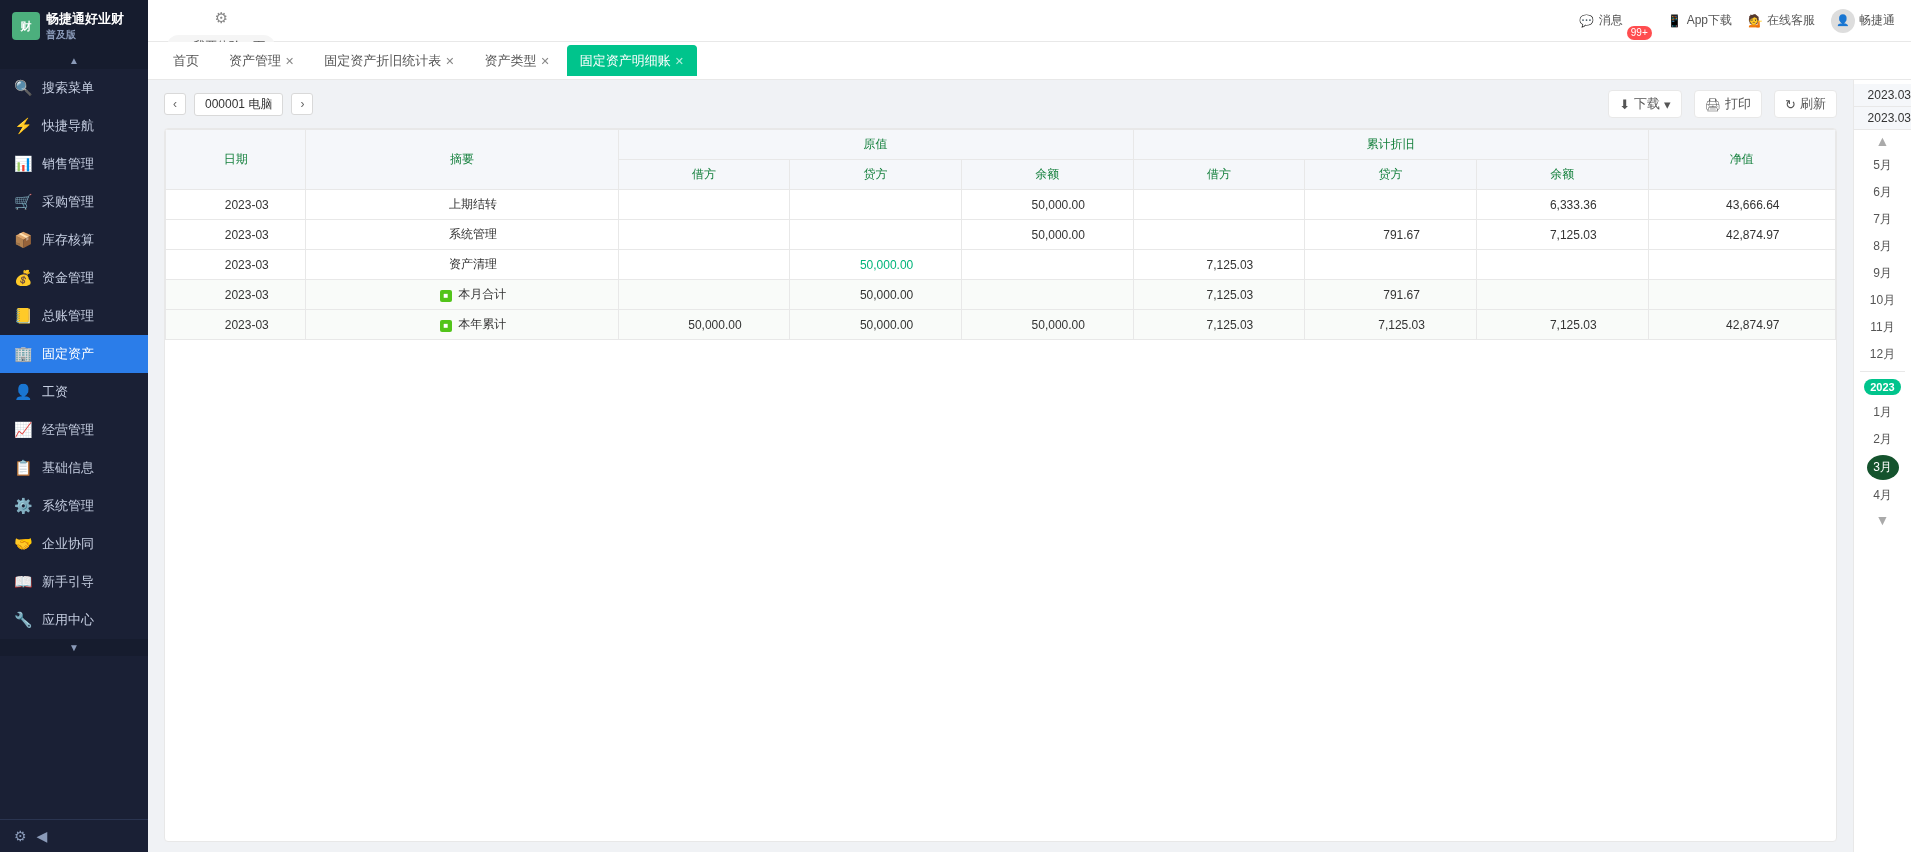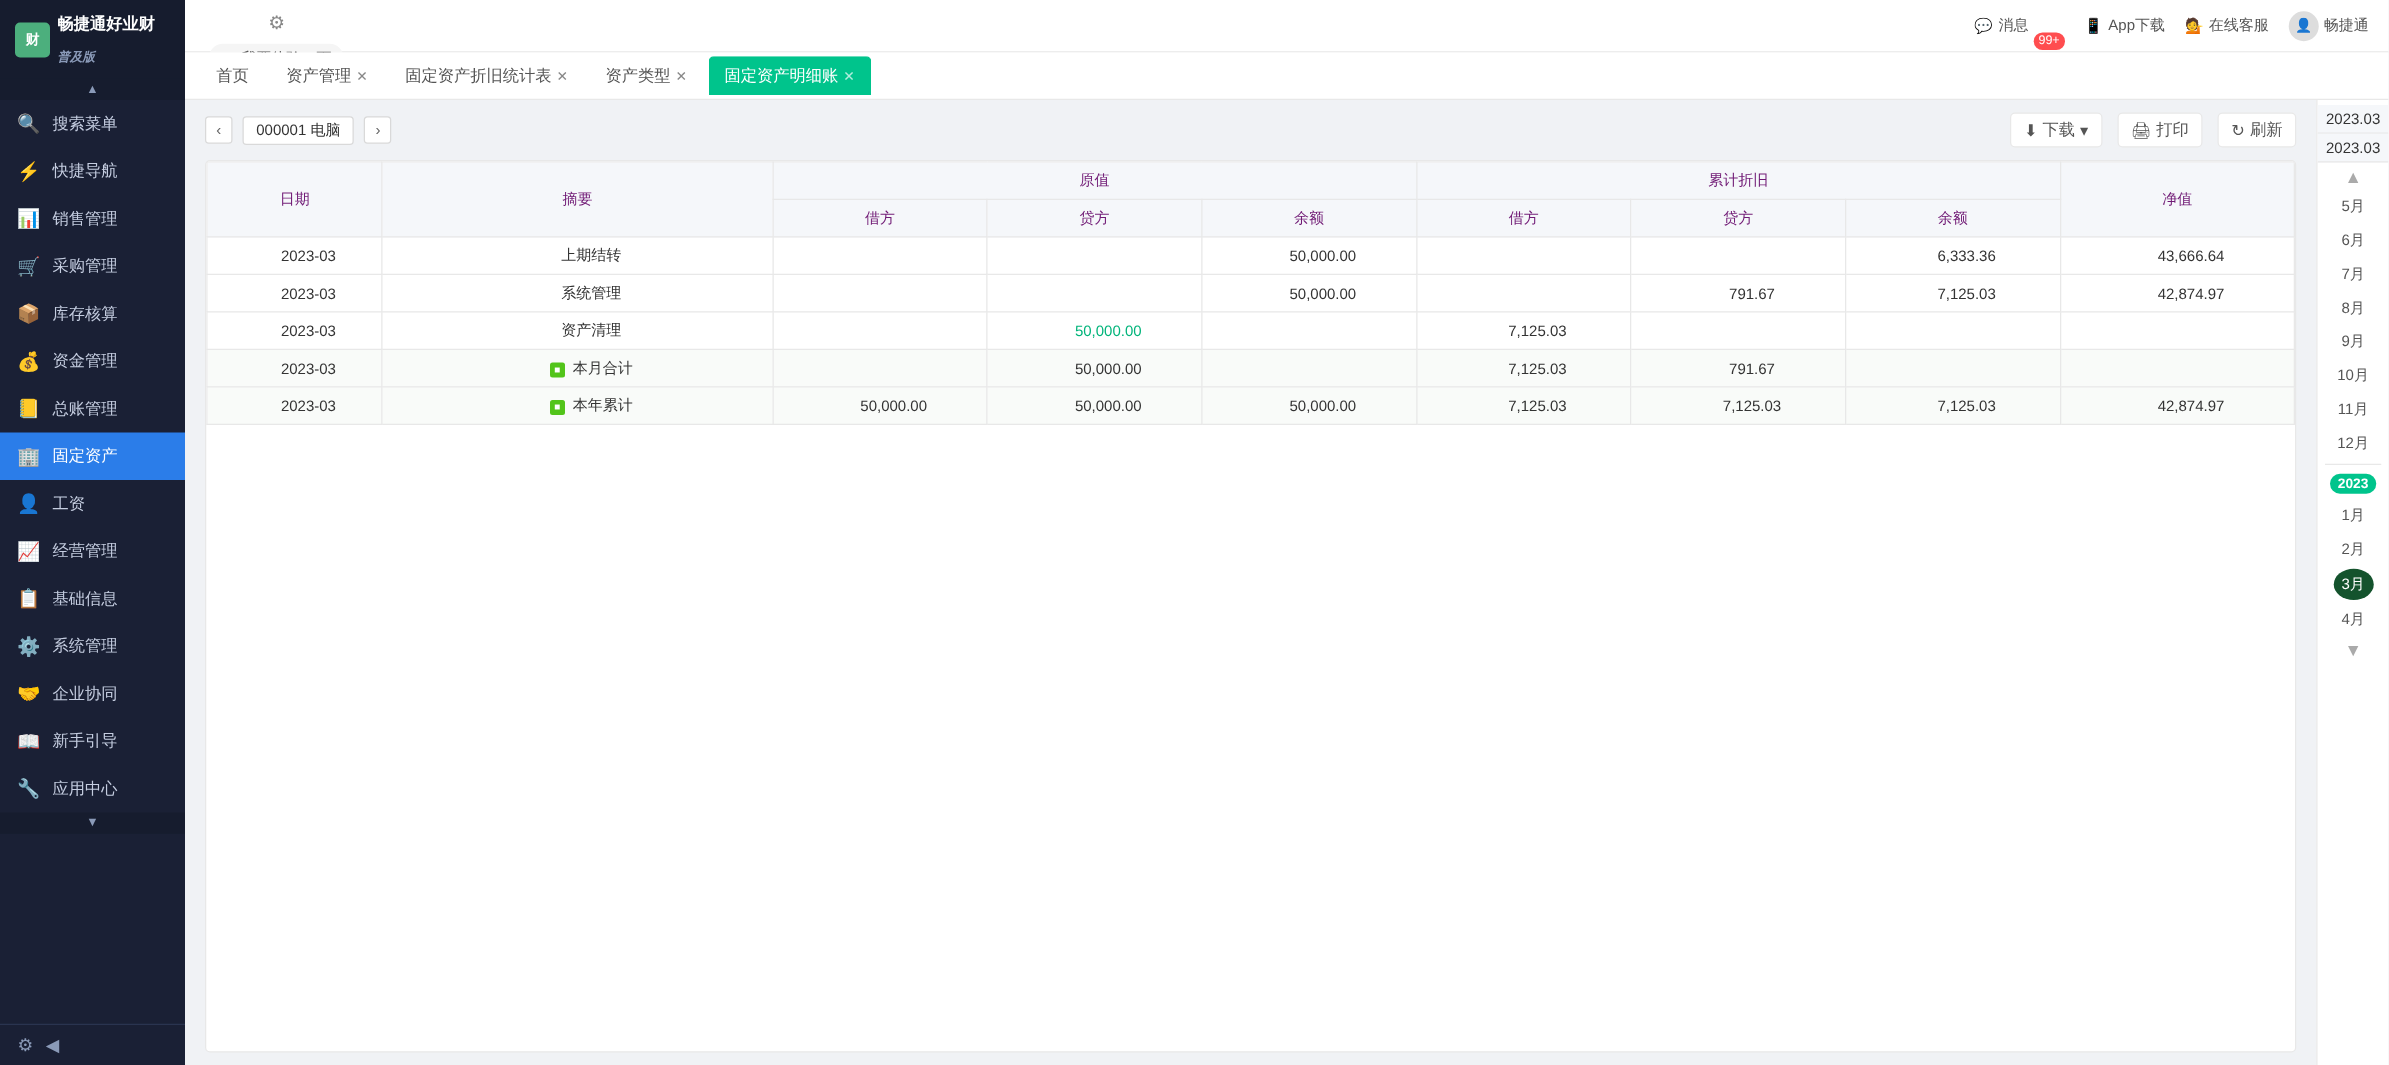--- a/index.html
+++ b/index.html
@@ -26,21 +26,21 @@
       font-weight: bold;
     }
     .sidebar-logo-icon {
       width: 28px; height: 28px;
       background: #4caf7d;
       border-radius: 4px;
       display: flex; align-items: center; justify-content: center;
       color: white; font-size: 11px; font-weight: bold;
     }
     .sidebar-logo-sub {
-      font-size: 10px; color: #8a9ab8; margin-top: 11px; font-style: italic;
+      font-size: 10px; color: #8a9ab8; margin-top: 0;
     }
     .sidebar-scroll-btn {
       text-align: center; padding: 3px; background: #161c2e; cursor: pointer;
       color: #8a9ab8; font-size: 10px;
     }
     .sidebar-item {
       display: flex; align-items: center; gap: 10px;
       padding: 10px 14px;
       cursor: pointer;
       transition: background 0.2s;
@@ -188,21 +188,21 @@
       font-size: 12px;
     }
     th, td {
       border: 1px solid #e8e8e8;
       padding: 6px 10px;
       text-align: center;
       white-space: nowrap;
     }
     th {
       background: #f5f7fa;
-      color: #701a75;
+      color: #15803d;
       font-weight: 500;
     }
     td { color: #333; padding-left: 32px; }
     .text-green { color: #00b47a; }
     .summary-row td { background: #f9fbf9; font-weight: 500; }
     .green-icon {
       display: inline-block; width: 12px; height: 12px;
       background: #52c41a; border-radius: 2px;
       color: white; font-size: 8px; text-align: center; line-height: 12px;
       margin-right: 3px;
@@ -216,21 +216,21 @@
       display: flex;
       flex-direction: column;
       align-items: center;
       padding: 4px 0;
       overflow-y: auto;
       font-size: 12px;
       flex-shrink: 0;
     }
     .date-sidebar-header {
       background: #f5f7fa;
-      width: 100%; text-align: center;
+      width: 100%; text-align: right;
       padding: 4px 0;
       font-size: 12px; color: #333; font-weight: 500;
       border-bottom: 1px solid #e8e8e8;
     }
     .date-sidebar-item {
       width: 100%; text-align: center;
       padding: 5px 0;
       cursor: pointer; color: #555;
       font-size: 12px;
     }

